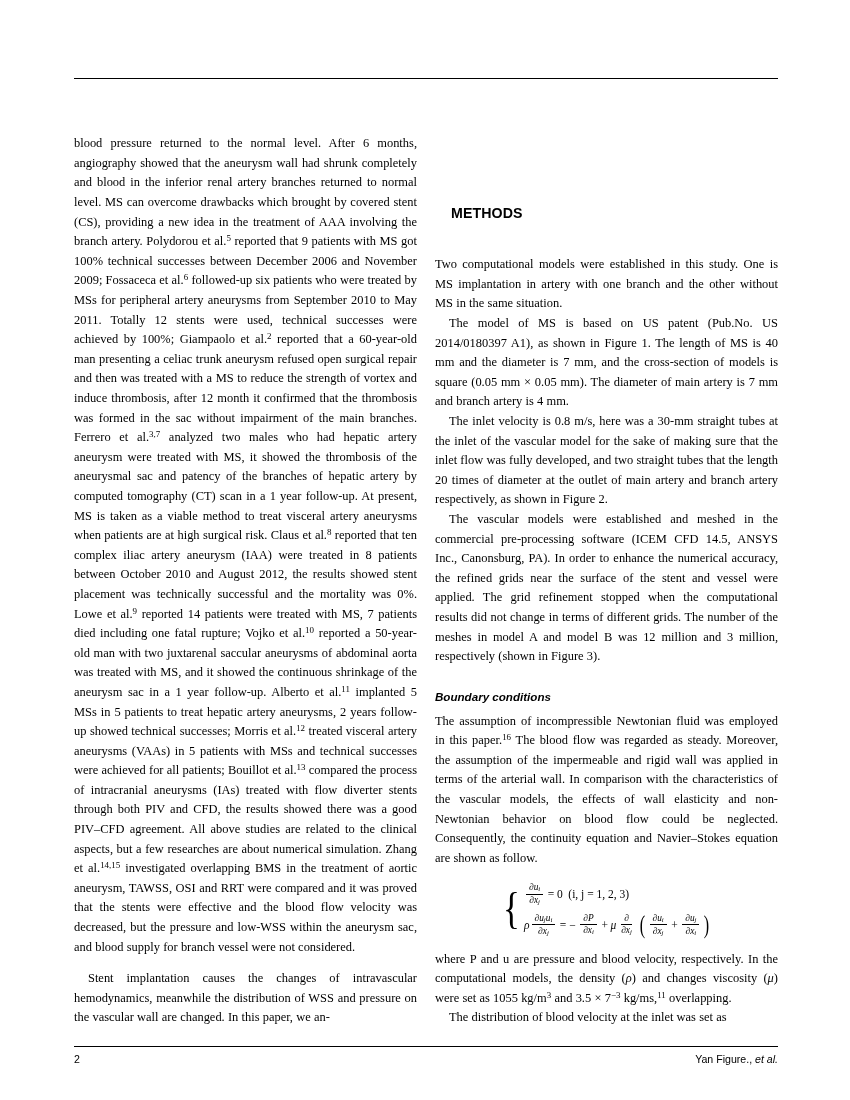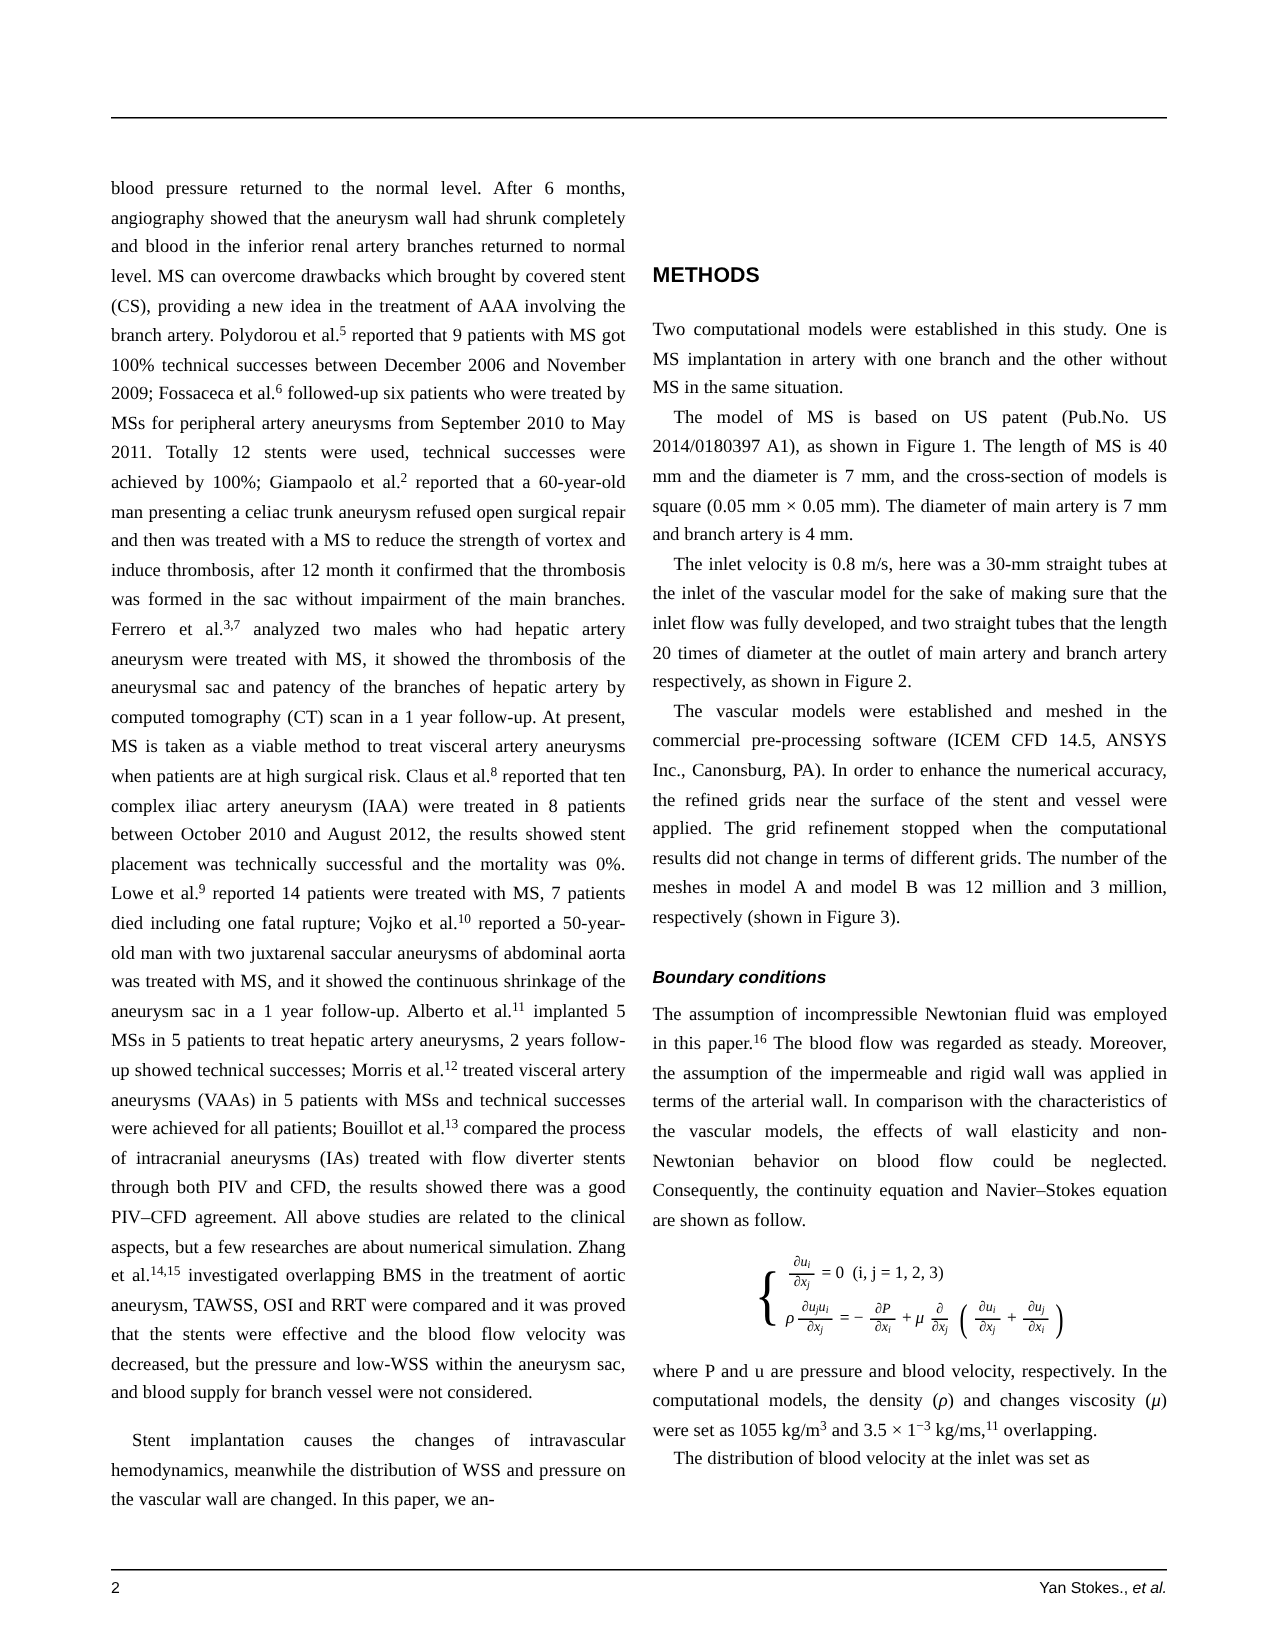--- a/index.html
+++ b/index.html
@@ -28,41 +28,41 @@
     background: #000000;
   }
   .columns {
     position: absolute;
     left: 74px;
     top: 98px;
     width: 704px;
     height: 930px;
     display: flex;
     gap: 18px;
-    align-items: center;
+    align-items: flex-end;
   }
   .col {
     width: 343px;
     box-sizing: border-box;
   }
   p.body {
     margin: 0;
     font-size: 12.45px;
     line-height: 19.6px;
     text-align: justify;
     text-justify: inter-word;
     hyphens: manual;
     -webkit-hyphens: manual;
     word-spacing: 0.01em;
   }
   p.body.indent {
     text-indent: 14px;
   }
   h2.sec {
-    margin: 0;
+    margin: 16px;
     font-family: "Liberation Sans", "DejaVu Sans", sans-serif;
     font-weight: bold;
     font-size: 14.2px;
     line-height: 17px;
     letter-spacing: 0.1px;
   }
   h3.sub {
     margin: 0;
     font-family: "Liberation Sans", "DejaVu Sans", sans-serif;
     font-weight: bold;
@@ -252,27 +252,27 @@
               <span class="den">∂<i>x</i><span class="sub">i</span></span>
             </span>
             <span class="paren-big">)</span>
           </div>
 
         </div>
       </div>
 
       <div class="sp-eq-bot"></div>
 
-      <p class="body"><span>where P and u are pressure and blood velocity, respectively. In the computational models, the density (</span><i>ρ</i><span>) and changes viscosity (</span><i>μ</i><span>) were set as 1055 kg/m</span><sup class="pw">3</sup><span> and 3.5 × 1</span><sup class="pw">−3</sup><span> kg/ms,</span><sup class="ref">11</sup><span> overlapping.</span></p>
+      <p class="body"><span>where P and u are pressure and blood velocity, respectively. In the computational models, the density (</span><i>ρ</i><span>) and changes viscosity (</span><i>μ</i><span>) were set as 1055 kg/m</span><sup class="pw">3</sup><span> and 3.5 × 7</span><sup class="pw">−3</sup><span> kg/ms,</span><sup class="ref">11</sup><span> overlapping.</span></p>
 
       <p class="body indent">The distribution of blood velocity at the inlet was set as</p>
     </div>
 
   </div>
 
   <div class="rule-bot"></div>
 
   <div class="footer">
     <span class="pg">2</span>
-    <span class="auth"><span>Yan Stokes., </span><i>et al.</i></span>
+    <span class="auth"><span>Yan Figure., </span><i>et al.</i></span>
   </div>
 
 </div>
 
 </body></html>

